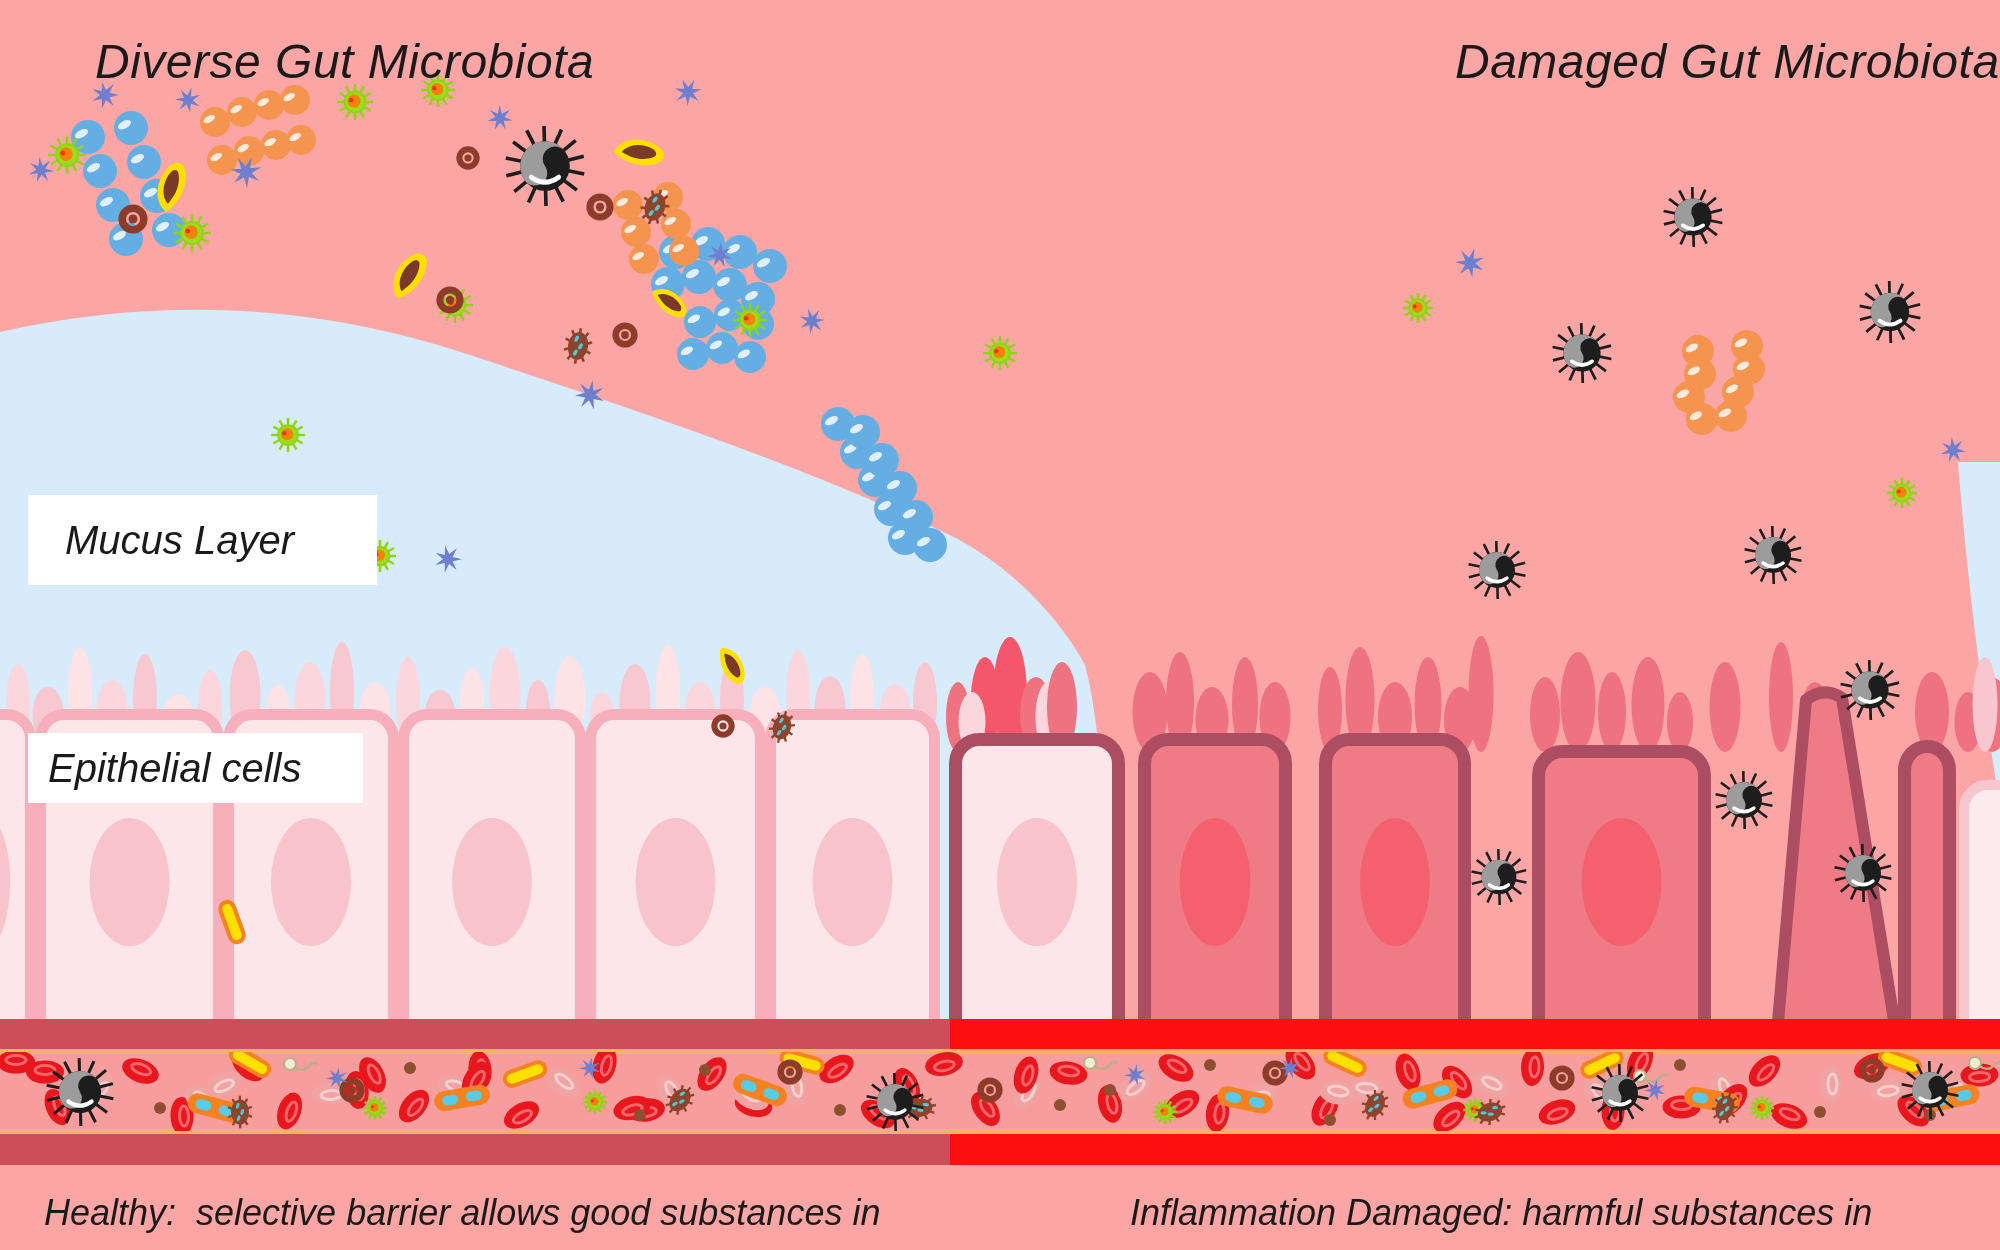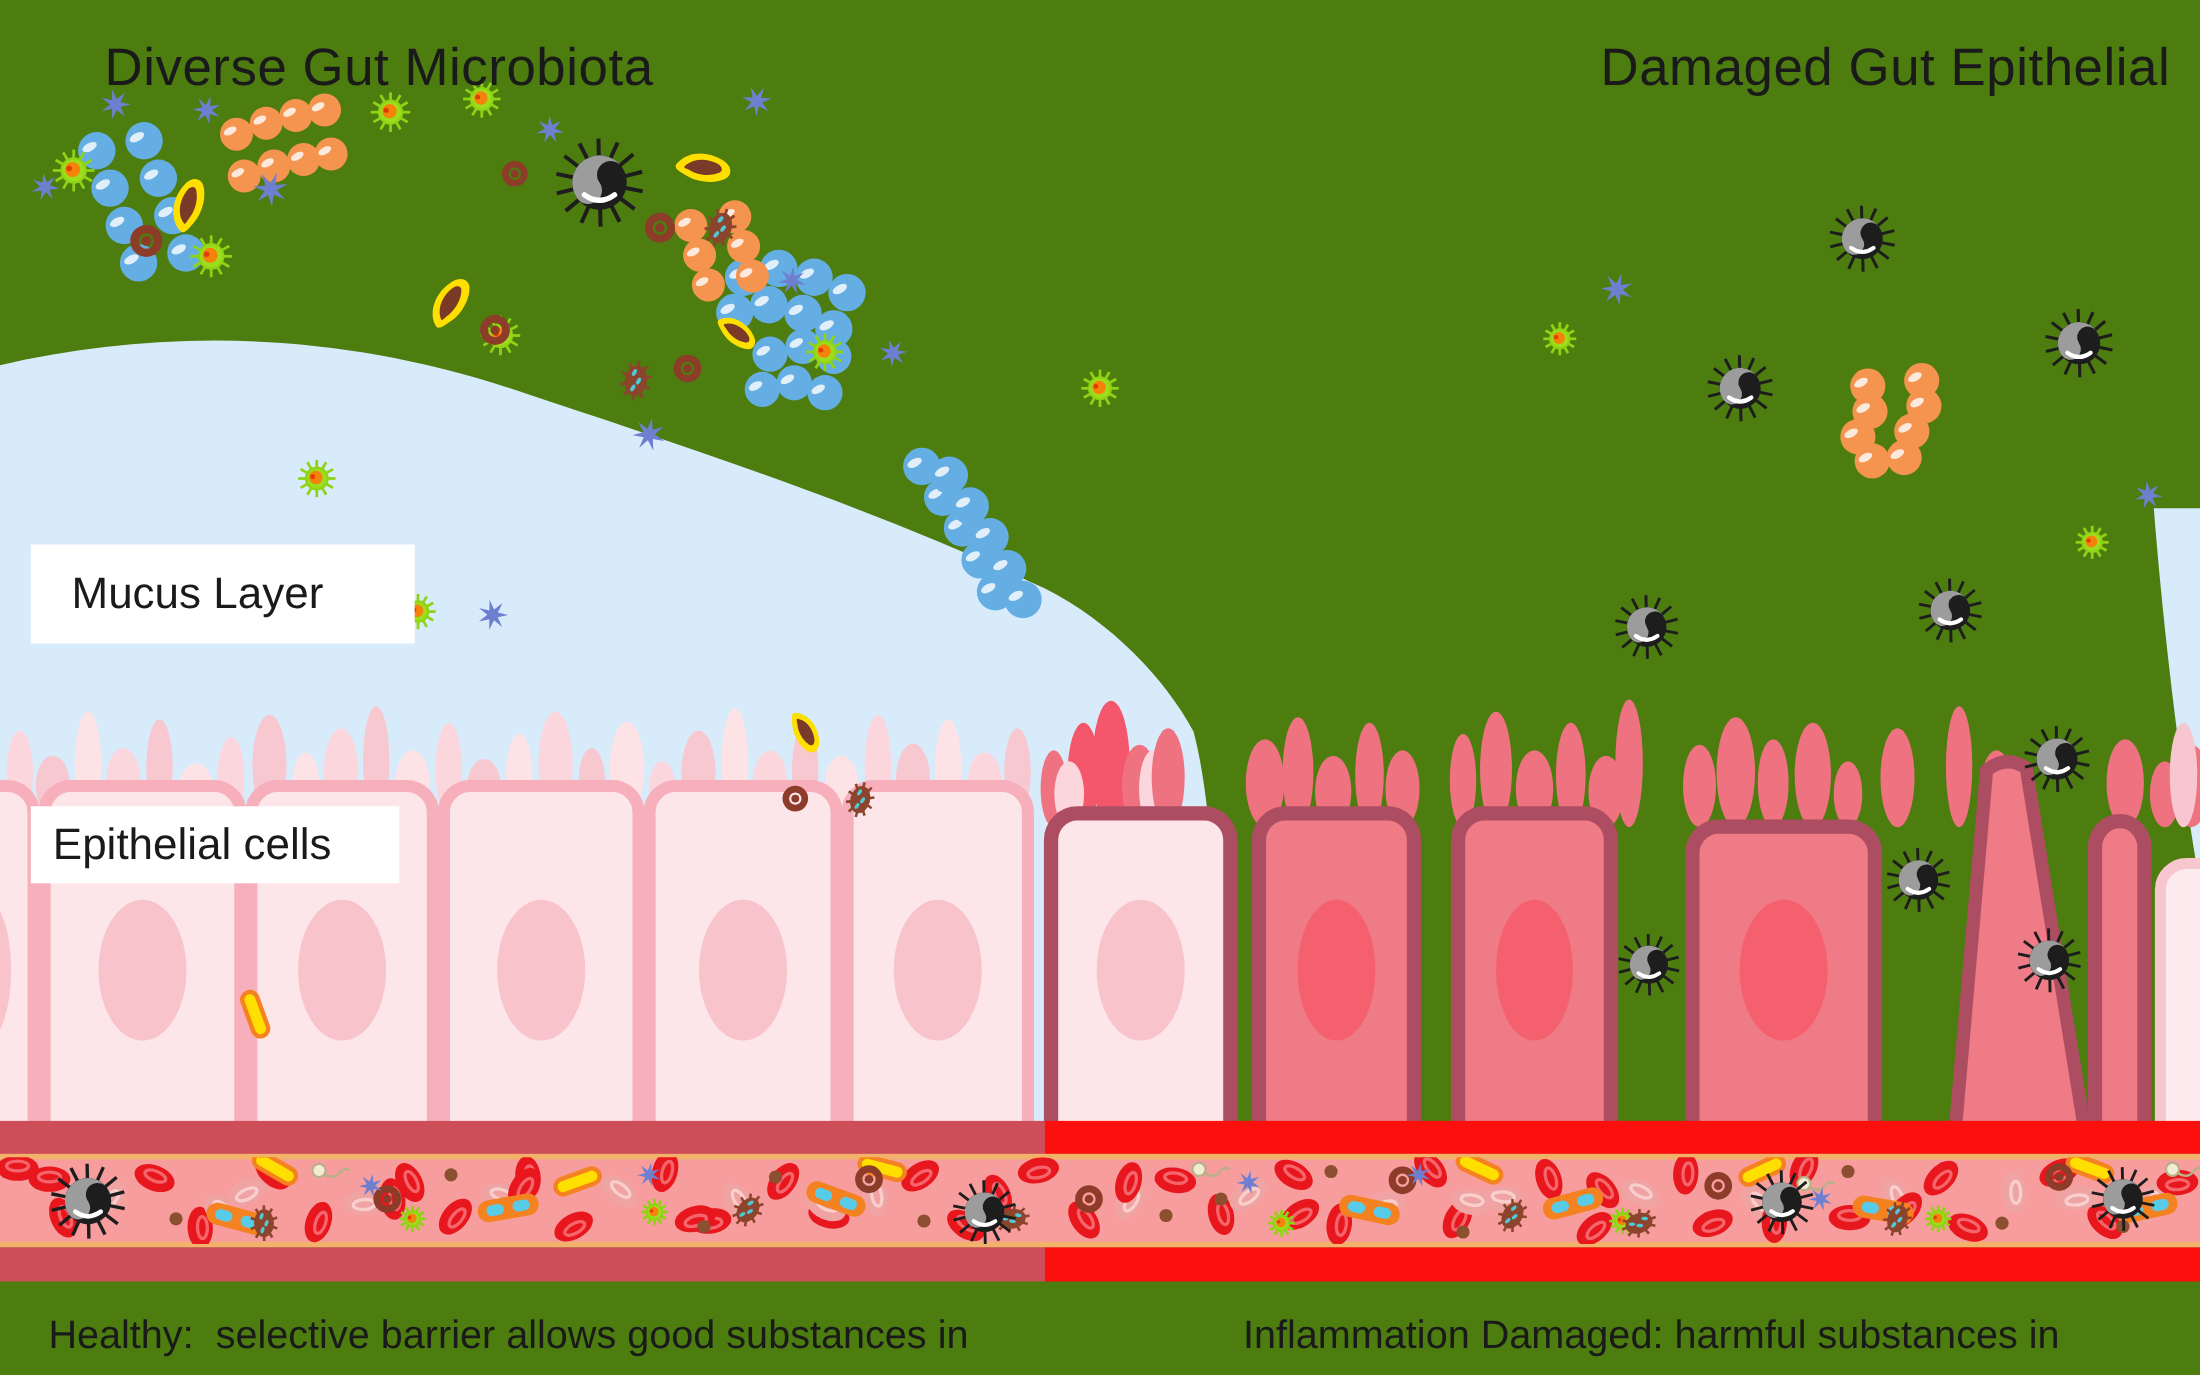--- a/index.html
+++ b/index.html
@@ -1,17 +1,17 @@
 <!DOCTYPE html>
 <html><head>
 <meta charset="utf-8">
 <style>
   html,body{margin:0;padding:0;background:#fff;}
-  .scene{position:relative;width:2000px;height:1250px;overflow:hidden;background:#4d7c0f;
-         font-family:"Liberation Sans", sans-serif;}
+  .scene{position:relative;width:2000px;height:1250px;overflow:hidden;background:#fca5a5;
+         font-family:"Liberation Sans", sans-serif;font-style:italic;}
   .scene svg{position:absolute;left:0;top:0;}
   .title{position:absolute;font-size:48px;color:#1a1a1a;letter-spacing:0.5px;white-space:pre;}
   .title.left{left:95px;top:34px;}
   .title.right{left:1455px;top:34px;}
   .label-box{position:absolute;background:#ffffff;color:#1a1a1a;font-size:40px;
              display:flex;align-items:center;white-space:pre;}
   .label-box.mucus{left:28px;top:495px;width:312px;height:90px;padding-left:37px;}
   .label-box.epithelial{left:28px;top:733px;width:315px;height:70px;padding-left:20px;}
   .caption{position:absolute;font-size:36px;color:#1a1a1a;white-space:pre;top:1192px;}
   .caption.healthy{left:27px;margin-left:17px;}
@@ -1430,18 +1430,18 @@
           <line x1="6.663320494350207" y1="-14.746432924255702" x2="11.941434577688542" y2="-26.42729914741165" stroke="#1d1d1d" stroke-width="2.61"></line>
           <line x1="12.401681778088022" y1="-10.394970566338296" x2="22.22523616144807" y2="-18.628979509566836" stroke="#1d1d1d" stroke-width="2.61"></line>
           <line x1="15.683737889029846" y1="-3.9846568018098645" x2="28.107057148799008" y2="-7.140962010411943" stroke="#1d1d1d" stroke-width="2.61"></line>
           <circle cx="0" cy="0" r="17.98" fill="#1d1d1d"></circle>
           <path d="M -17.98,0 A 17.98 17.98 0 0 1 17.98,0 A 8.99 8.99 0 0 0 0,0 A 8.99 8.99 0 0 1 -17.98,0 Z" fill="#9c9c9c" transform="rotate(-35)"></path>
           <path d="M -9.889000000000001,8.091000000000001 Q 0,15.283 9.889000000000001,8.091000000000001" stroke="#ffffff" stroke-width="3.596" fill="none" stroke-linecap="round"></path>
         </g>
       </g>
     </svg>
   <div class="title left">Diverse Gut Microbiota</div>
-  <div class="title right">Damaged Gut Epithelial</div>
+  <div class="title right">Damaged Gut Microbiota</div>
   <div class="label-box mucus">Mucus Layer</div>
   <div class="label-box epithelial">Epithelial cells</div>
   <div class="caption healthy">Healthy:  selective barrier allows good substances in</div>
   <div class="caption inflammation">Inflammation Damaged: harmful substances in</div>
 </div>
 
 </body></html>

